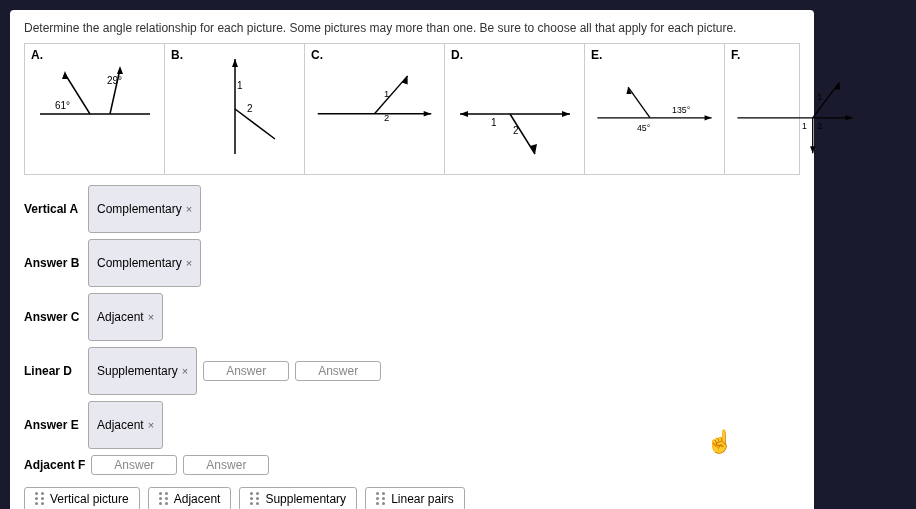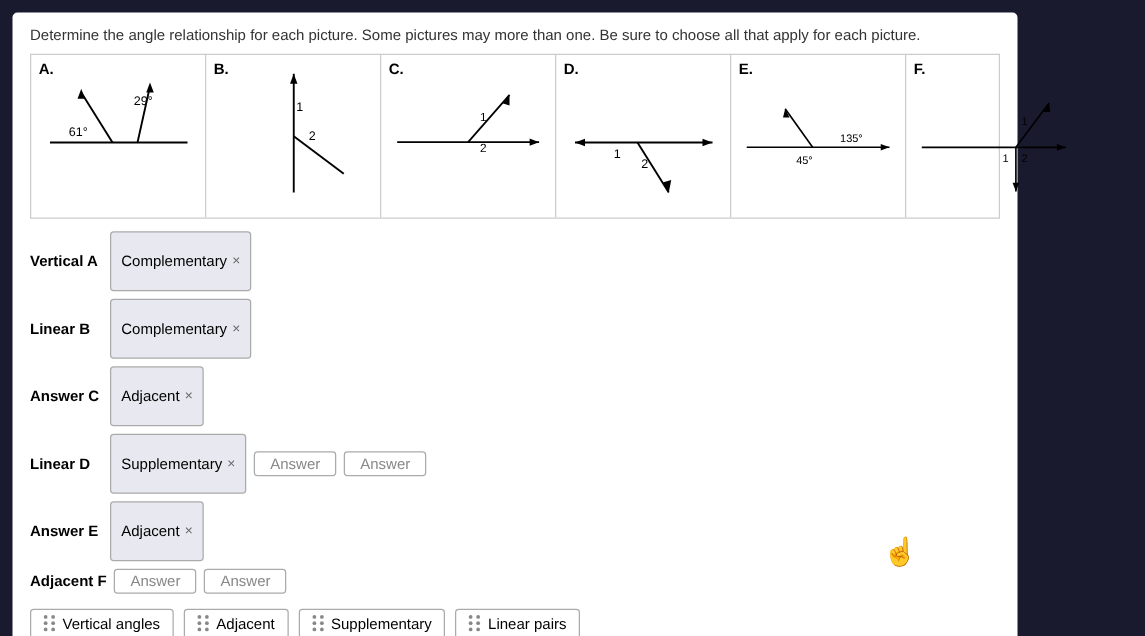--- a/index.html
+++ b/index.html
@@ -86,21 +86,21 @@
     }
     .answer-tag .x-btn {
       color: #666;
       font-size: 11px;
       cursor: pointer;
     }
     .answer-box {
       background: #fff;
       border: 1px solid #aaa;
       border-radius: 3px;
-      padding: 2px 12px;
+      padding: 2px 22px;
       font-size: 12px;
       color: #888;
       min-width: 65px;
     }
     .drag-options {
       display: flex;
       gap: 8px;
       margin-top: 4px;
     }
     .drag-option {
@@ -244,21 +244,21 @@
 
     <div class="answer-row">
       <span class="picture-label">Vertical A</span>
       <div class="answer-tag">
         <span>Complementary</span>
         <span class="x-btn">×</span>
       </div>
     </div>
 
     <div class="answer-row">
-      <span class="picture-label">Linear B</span>
+      <span class="picture-label">Answer B</span>
       <div class="answer-tag">
         <span>Complementary</span>
         <span class="x-btn">×</span>
       </div>
     </div>
 
     <div class="answer-row">
       <span class="picture-label">Answer C</span>
       <div class="answer-tag">
         <span>Adjacent</span>
@@ -302,21 +302,21 @@
   <div class="drag-options">
     <div class="drag-option">
       <span class="drag-dots">
         <span></span>
           <span></span>
           <span></span>
           <span></span>
           <span></span>
           <span></span>
       </span>
-      <span>Vertical angles</span>
+      <span>Vertical picture</span>
     </div>
     <div class="drag-option">
       <span class="drag-dots">
         <span></span>
           <span></span>
           <span></span>
           <span></span>
           <span></span>
           <span></span>
       </span>

